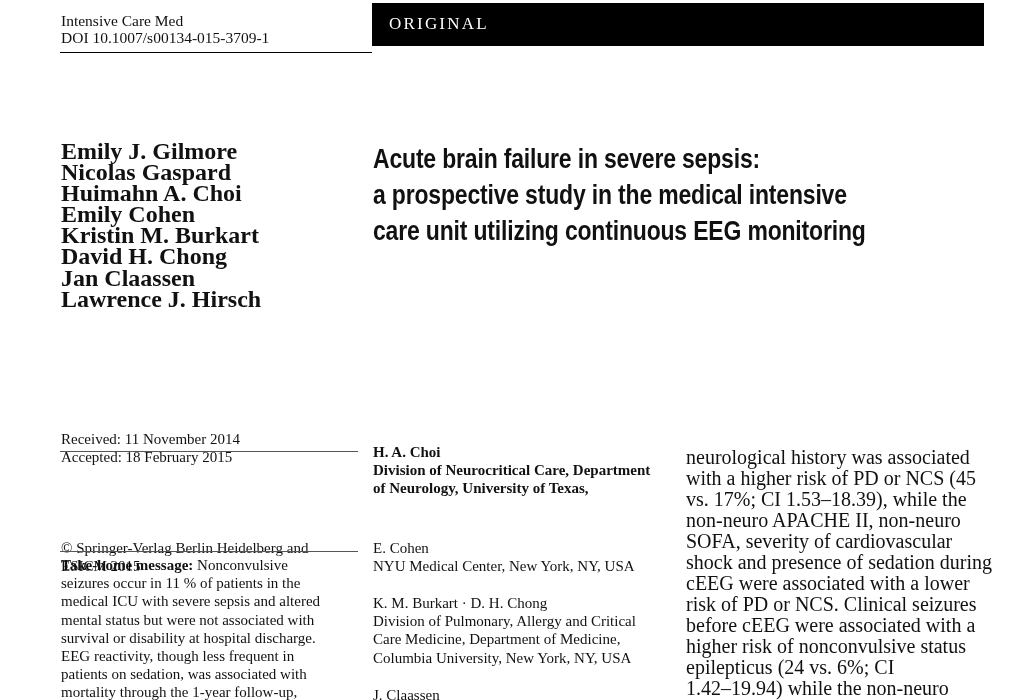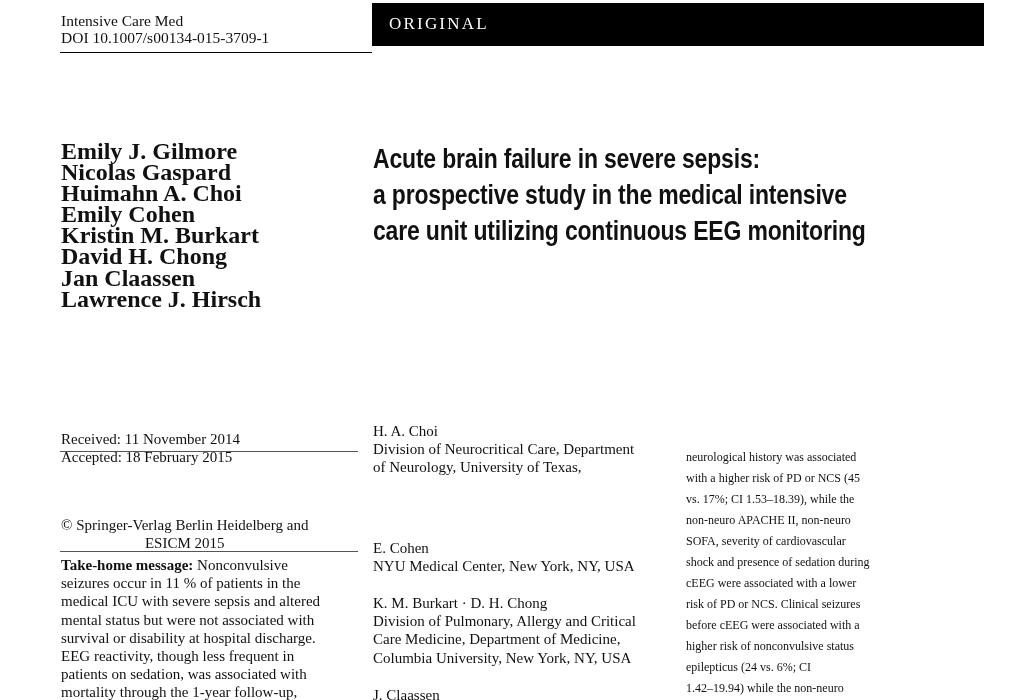--- a/index.html
+++ b/index.html
@@ -37,26 +37,26 @@
     transform: scaleX(0.82); transform-origin: left top;
     white-space: nowrap; letter-spacing: -0.2px;
   }
   .title div { white-space: nowrap; }
   .rule {
     position: absolute; left: 60px; width: 298px; height: 0;
     border-top: 1px solid #555;
   }
   .small { font-size: 15px; line-height: 18.2px; white-space: nowrap; }
   .dates { left: 61px; top: 430px; }
-  .copyright { left: 61px; top: 516px; text-align: center; }
+  .copyright { left: 61px; top: 539px; }
   .takehome { left: 61px; top: 556px; }
   .takehome b { font-weight: bold; }
   .aff-block { position: absolute; left: 373px; }
   .col-right {
-    left: 686px; top: 447px; font-size: 12px; line-height: 21px;
+    left: 686px; top: 447px; font-size: 20px; line-height: 21px;
     white-space: nowrap;
   }
 </style>
 </head>
 <body>
 
 <div class="abs journal">
   <div>Intensive Care Med</div>
   <div>DOI 10.1007/s00134-015-3709-1</div>
 </div>
@@ -97,21 +97,21 @@
   <div>seizures occur in 11 % of patients in the</div>
   <div>medical ICU with severe sepsis and altered</div>
   <div>mental status but were not associated with</div>
   <div>survival or disability at hospital discharge.</div>
   <div>EEG reactivity, though less frequent in</div>
   <div>patients on sedation, was associated with</div>
   <div>mortality through the 1-year follow-up,</div>
 
 </div>
 
-<div class="aff-block small" style="top:422px;">
+<div class="aff-block small" style="top:443px;font-weight:bold;">
   <div>H. A. Choi</div>
   <div>Division of Neurocritical Care, Department</div>
   <div>of Neurology, University of Texas,</div>
 </div>
 <div class="aff-block small" style="top:539px;">
   <div>E. Cohen</div>
   <div>NYU Medical Center, New York, NY, USA</div>
 </div>
 <div class="aff-block small" style="top:594px;">
   <div>K. M. Burkart · D. H. Chong</div>

